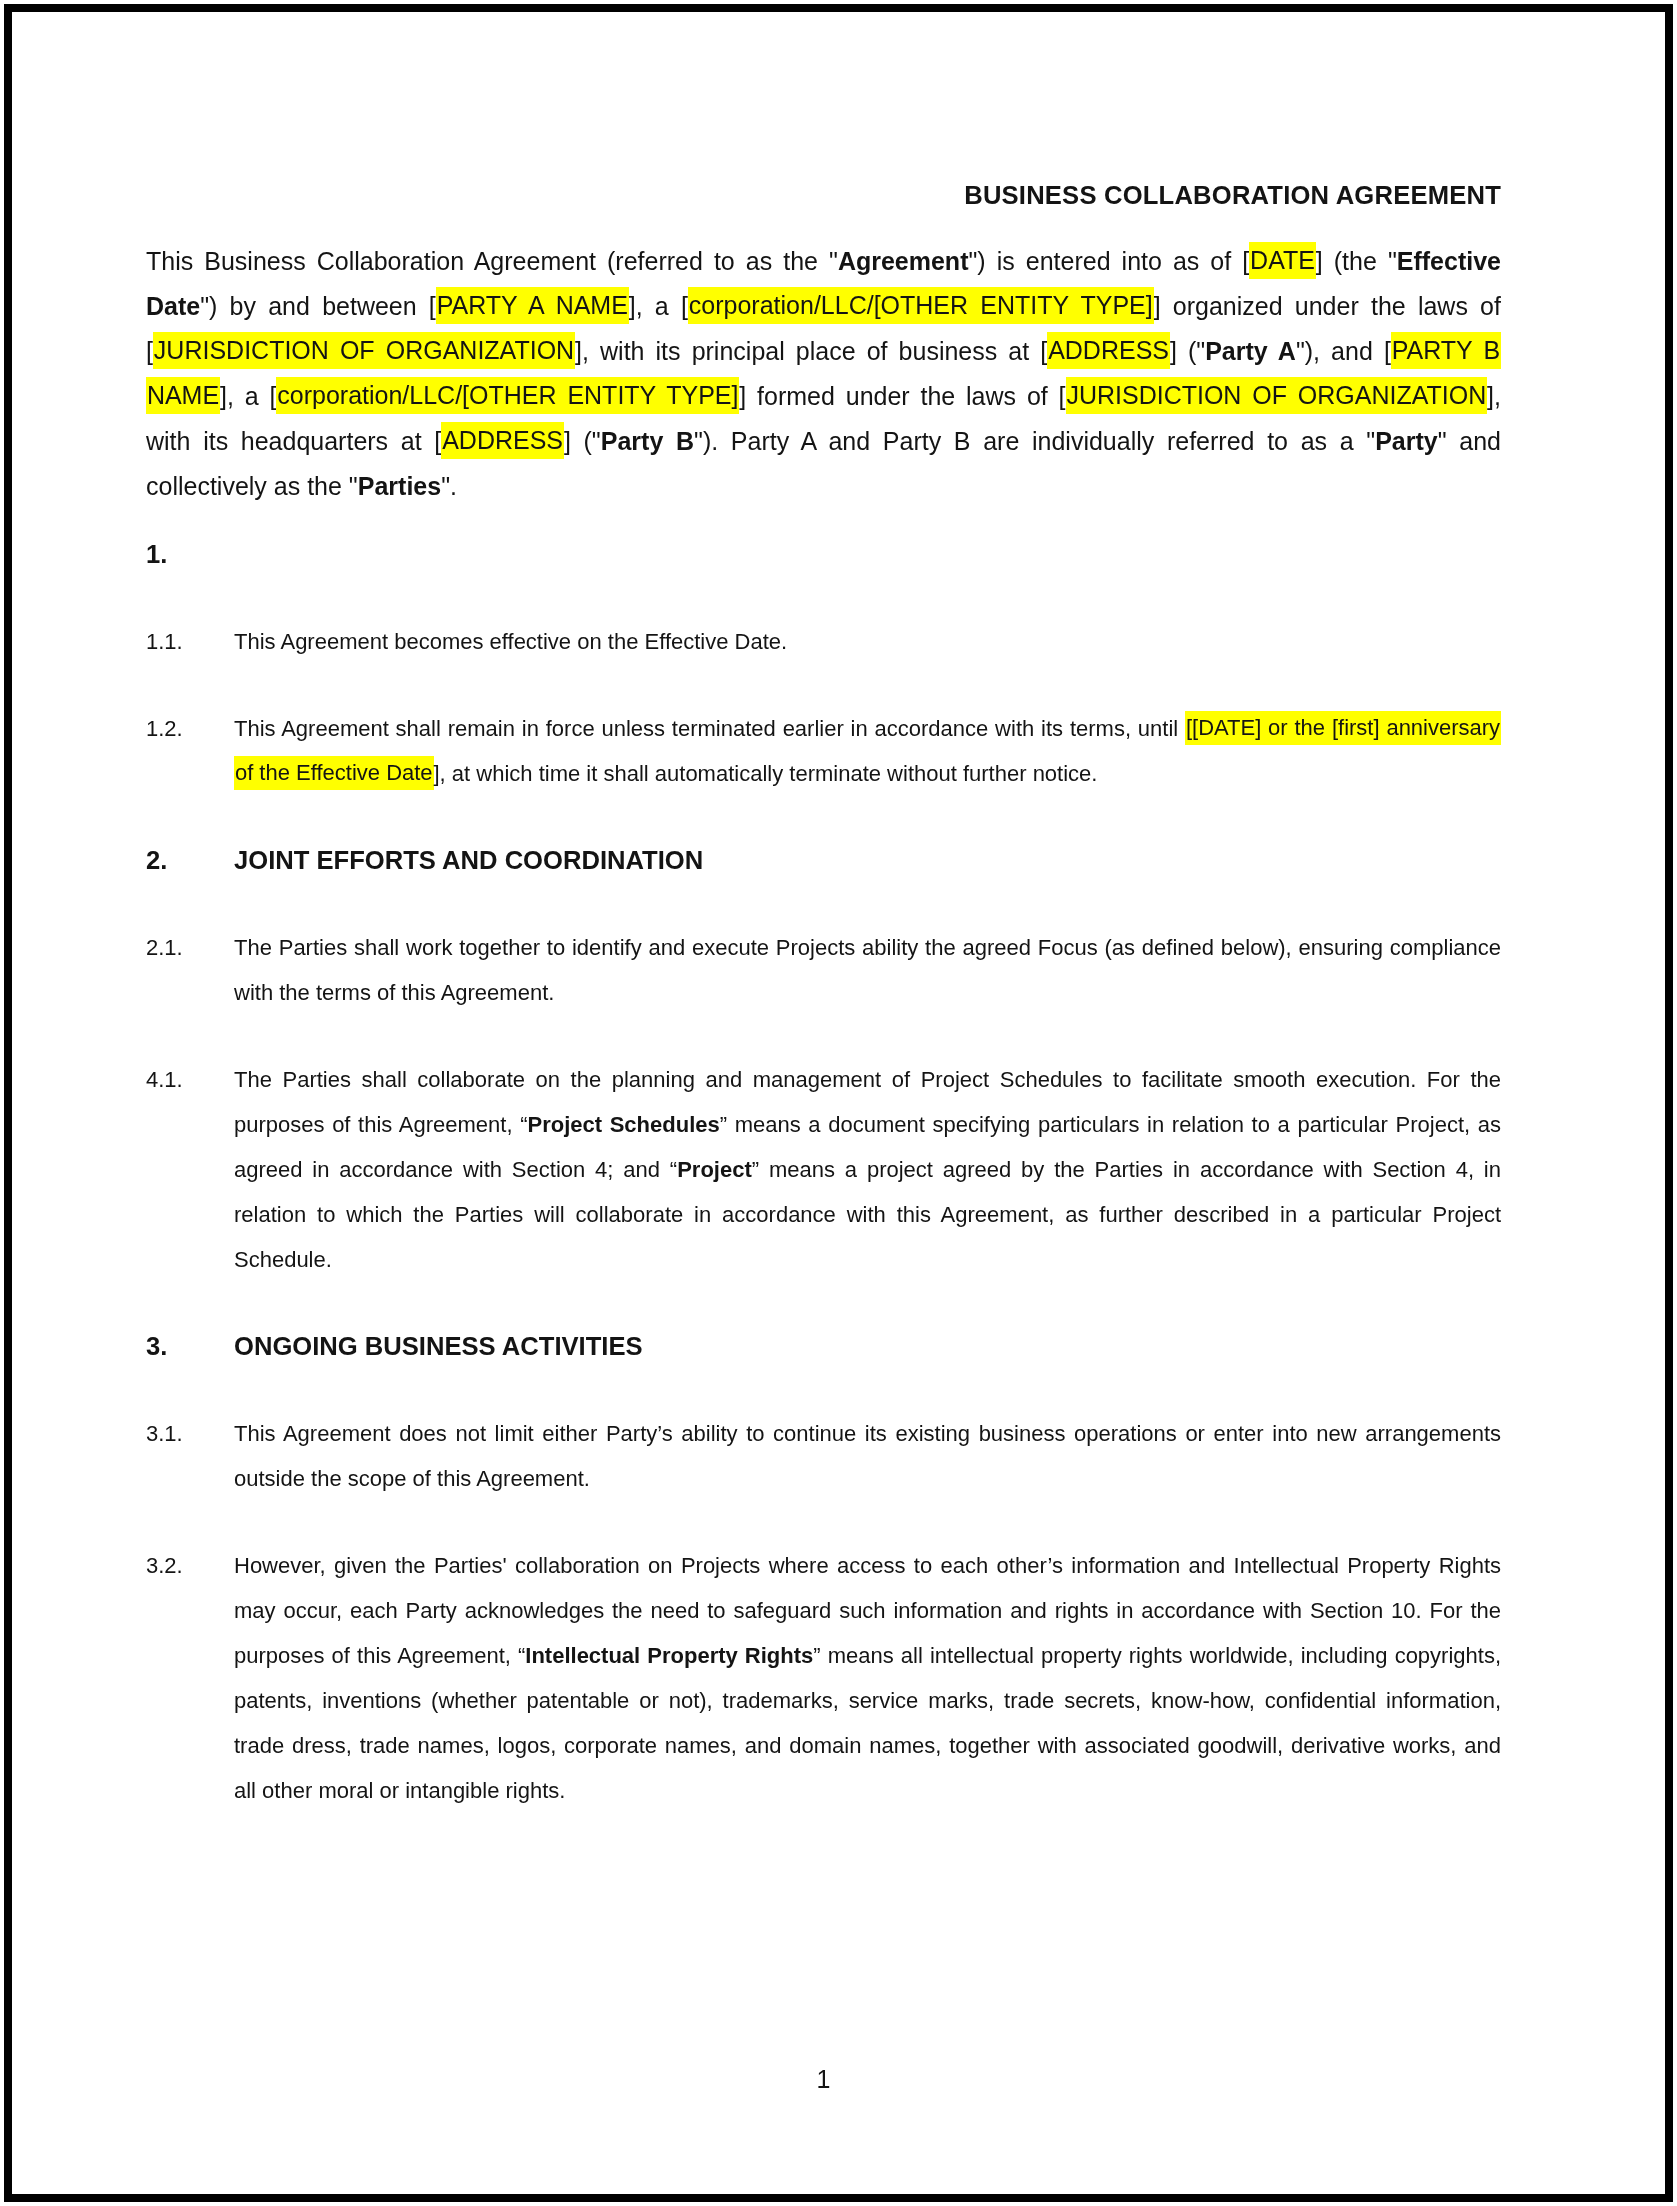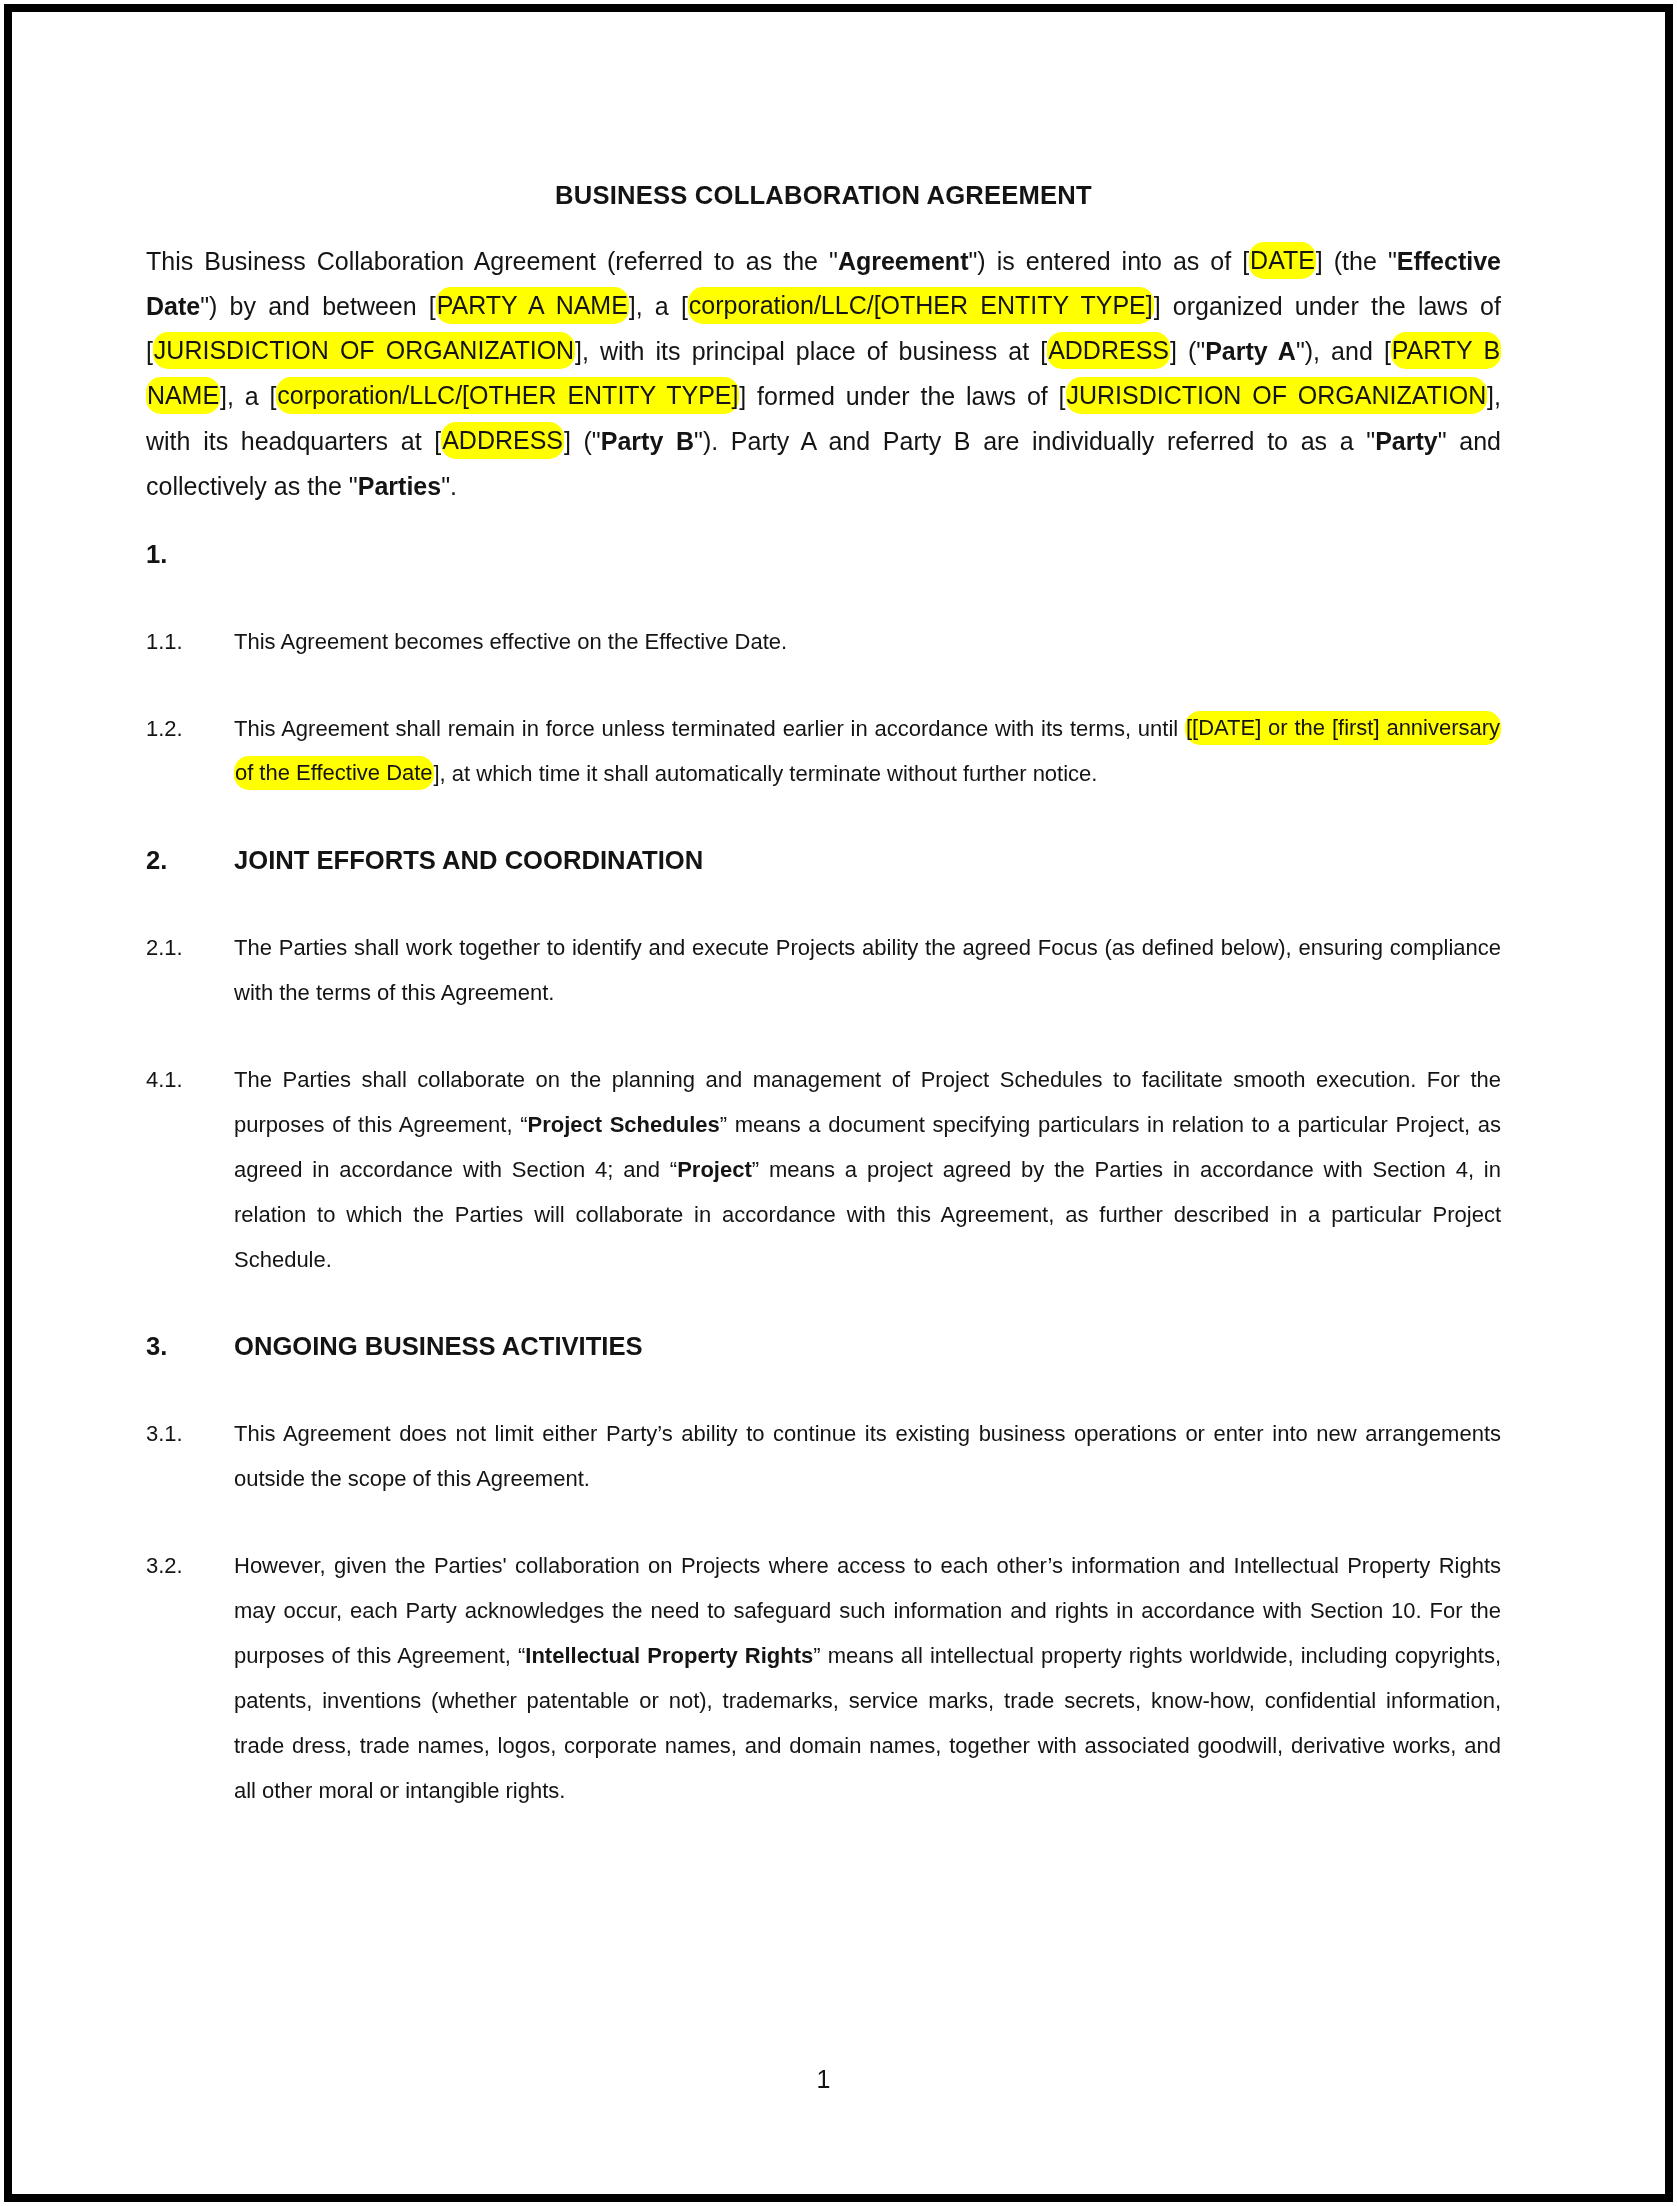--- a/index.html
+++ b/index.html
@@ -30,21 +30,21 @@
   }
   .content {
     position: absolute;
     left: 146px;
     right: 176px;
     top: 11.5px;
   }
   .doc-title {
     font-size: 25.6px;
     font-weight: bold;
-    text-align: center;
+    text-align: right;
     line-height: 45px;
     margin: 161px 0 21px 0;
     letter-spacing: 0.2px;
   }
   .intro {
     font-size: 25px;
     line-height: 45px;
     text-align: justify;
     margin: 0 0 23px 0;
   }
@@ -67,21 +67,20 @@
   }
   .ctext {
     flex: 1;
     text-align: justify;
   }
   .bold { font-weight: bold; }
   .hl {
     background: var(--hl, #ffff00);
     padding: 4.4px 0.9px;
     box-decoration-break: clone;
-    border-radius: 15px;
     -webkit-box-decoration-break: clone;
   }
   .page-number {
     position: absolute;
     left: 146px;
     width: 1355px;
     top: 2057px;
     text-align: center;
     font-size: 25px;
     line-height: 45px;

